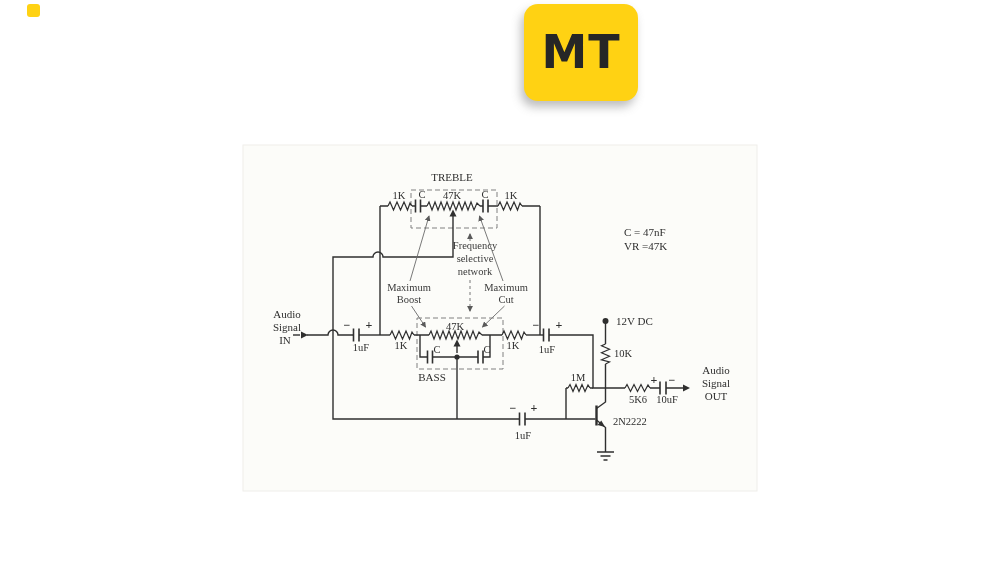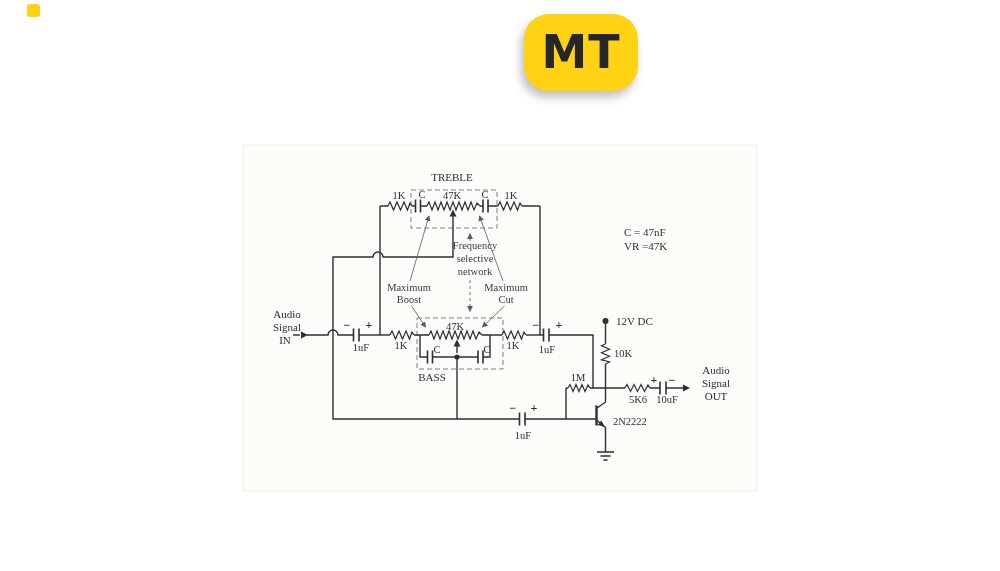--- a/index.html
+++ b/index.html
@@ -7,21 +7,21 @@
     width:1000px;height:571px;position:relative;overflow:hidden;
     background:#ffffff;font-family:"Liberation Sans",sans-serif;
   }
   .accent-square{
     position:absolute;left:27px;top:4px;width:13px;height:13px;border-radius:3px;
   }
   .brand{
     position:absolute;left:524px;top:12px;height:80px;display:flex;align-items:center;
   }
   .brand-badge{
-    width:114px;height:77px;border-radius:25px;
+    width:114px;height:97px;border-radius:14px;
     display:flex;align-items:center;justify-content:center;
     box-shadow:-3px 6px 10px rgba(110,110,110,.45);
   }
   .brand-badge span{
     font-family:"DejaVu Sans",sans-serif;font-weight:700;font-size:46px;
     color:#262626;letter-spacing:1px;
   }
   .brand-name{
     margin-left:20px;font-family:"DejaVu Sans",sans-serif;font-weight:500;
     font-size:62px;letter-spacing:1px;white-space:nowrap;

